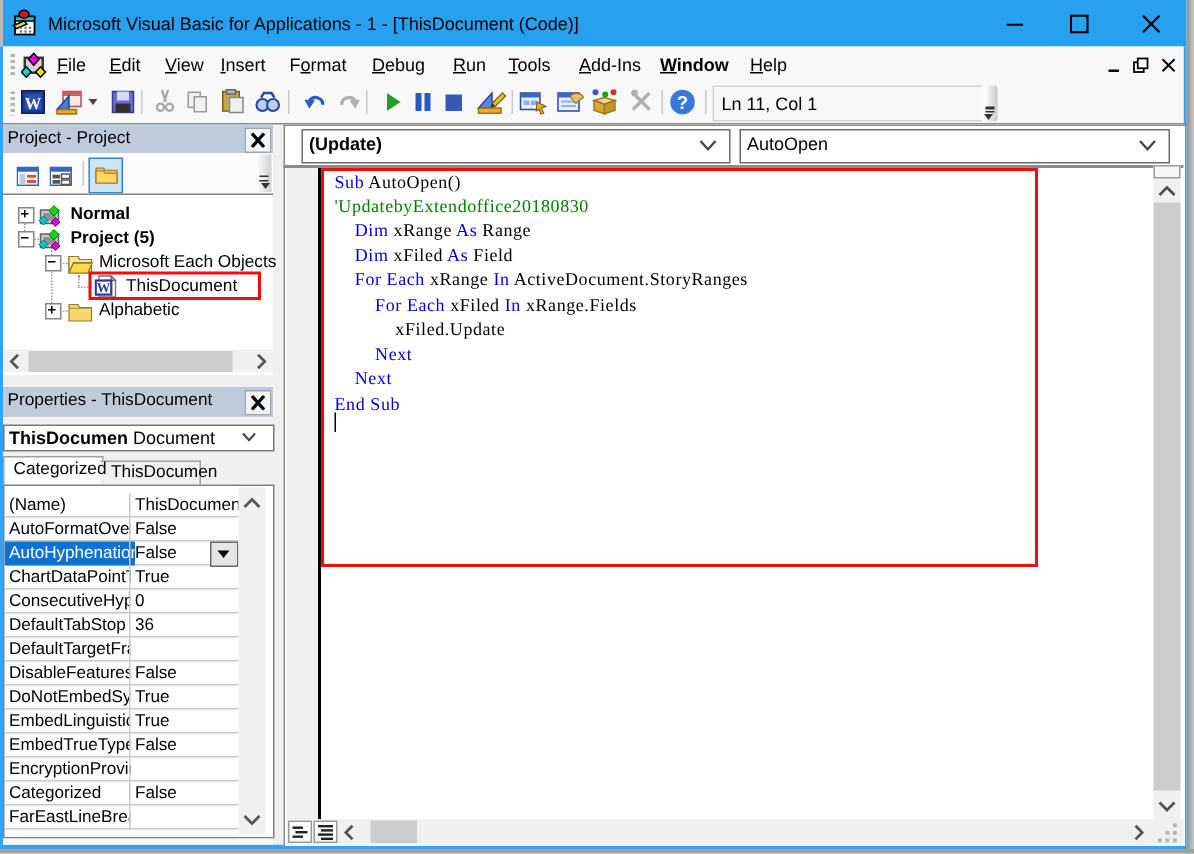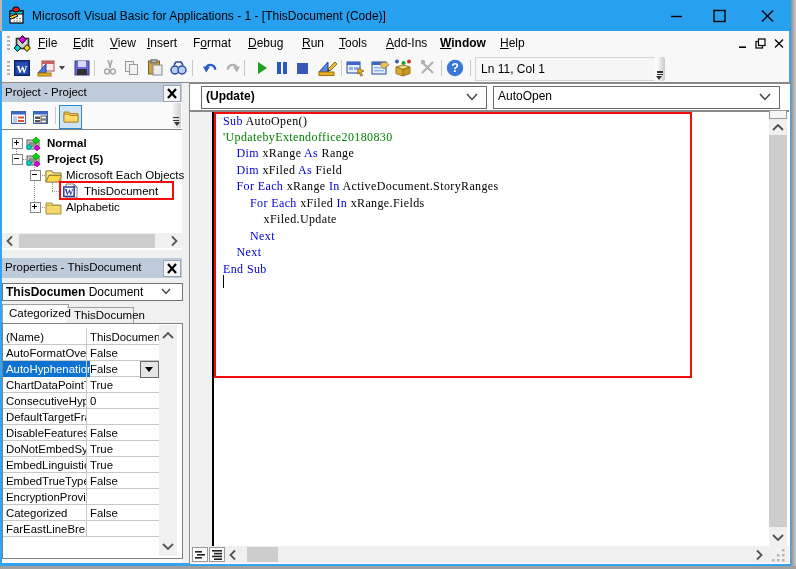--- a/index.html
+++ b/index.html
@@ -356,20 +356,24 @@
       </div>
     <div class="prow">
         <span class="pn">ChartDataPointTrack</span>
         <span class="pv">True</span>
       </div>
     <div class="prow">
         <span class="pn">ConsecutiveHyphensLimit</span>
         <span class="pv">0</span>
       </div>
     <div class="prow">
+        <span class="pn">DefaultTabStop</span>
+        <span class="pv">36</span>
+      </div>
+    <div class="prow">
         <span class="pn">DefaultTargetFrame</span>
         <span class="pv"></span>
       </div>
     <div class="prow">
         <span class="pn">DisableFeatures</span>
         <span class="pv">False</span>
       </div>
     <div class="prow">
         <span class="pn">DoNotEmbedSystemFonts</span>
         <span class="pv">True</span>

